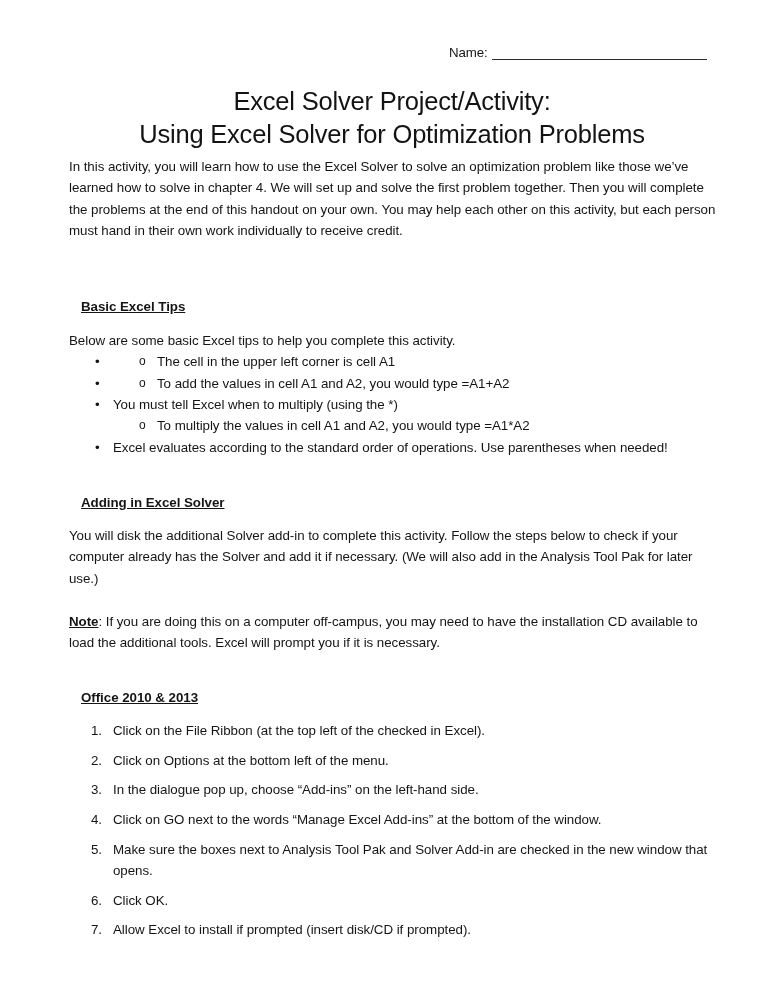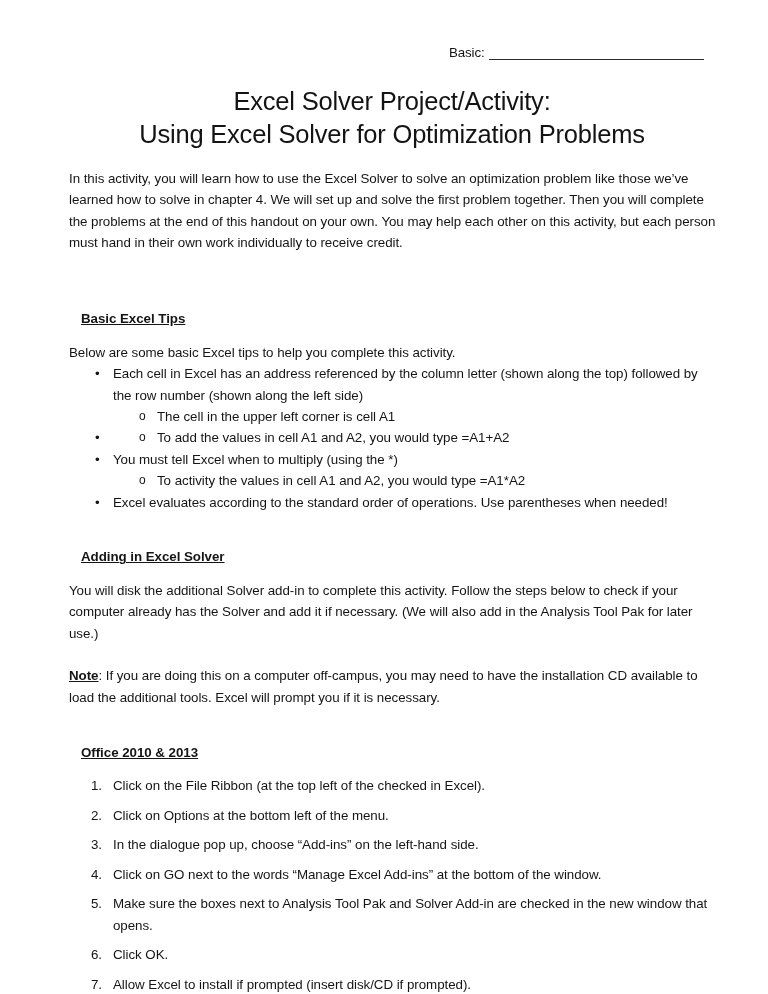--- a/index.html
+++ b/index.html
@@ -55,21 +55,21 @@
     letter-spacing: -0.2px;
     color: #131313;
   }
   .doc-title.l1 { top: 85px; }
   .doc-title.l2 { top: 118px; }
 
   
   .content {
     position: absolute;
     left: 69px;
-    top: 168px;
+    top: 156px;
     width: 648px;
   }
 
   p.para {
     margin: 0 0 0 0;
     font-size: 13.35px;
     line-height: 21.4px;
     letter-spacing: -0.05px;
     text-align: left;
   }
@@ -153,39 +153,38 @@
     font-size: 13.35px;
     line-height: 21.4px;
   }
 </style>
 </head>
 <body>
 
 <div class="page">
 
   <div class="name-line">
-    <span>Basic:</span><span class="name-rule"></span>
+    <span>Name:</span><span class="name-rule"></span>
   </div>
 
   <div class="doc-title l1">Excel Solver Project/Activity:</div>
   <div class="doc-title l2">Using Excel Solver for Optimization Problems</div>
 
   <div class="content">
 
     <p class="para">In this activity, you will learn how to use the Excel Solver to solve an optimization problem like those we’ve learned how to solve in chapter 4.  We will set up and solve the first problem together.  Then you will complete the problems at the end of this handout on your own.  You may help each other on this activity, but each person must hand in their own work individually to receive credit.</p>
     <div class="gap-para"></div>
     <div class="gap-para"></div>
 
     <h2 class="section"><span class="u">Basic Excel Tips</span></h2>
     <p class="para">Below are some basic Excel tips to help you complete this activity.</p>
 
     <ul class="lvl1">
       <li>
         <span class="bullet">•</span>
-        <span>Each cell in Excel has an address referenced by the column letter (shown along the top) followed by the row number (shown along the left side)</span>
         <ul class="lvl2">
           <li>
             <span class="bullet-o">o</span>
             <span>The cell in the upper left corner is cell A1</span>
           </li>
         </ul>
       </li>
       <li>
         <span class="bullet">•</span>
         <ul class="lvl2">
@@ -194,21 +193,21 @@
             <span>To add the values in cell A1 and A2, you would type =A1+A2</span>
           </li>
         </ul>
       </li>
       <li>
         <span class="bullet">•</span>
         <span>You must tell Excel when to multiply (using the *)</span>
         <ul class="lvl2">
           <li>
             <span class="bullet-o">o</span>
-            <span>To activity the values in cell A1 and A2, you would type =A1*A2</span>
+            <span>To multiply the values in cell A1 and A2, you would type =A1*A2</span>
           </li>
         </ul>
       </li>
       <li>
         <span class="bullet">•</span>
         <span>Excel evaluates according to the standard order of operations.  Use parentheses when needed!</span>
       </li>
     </ul>
 
     <div class="gap-para"></div>

